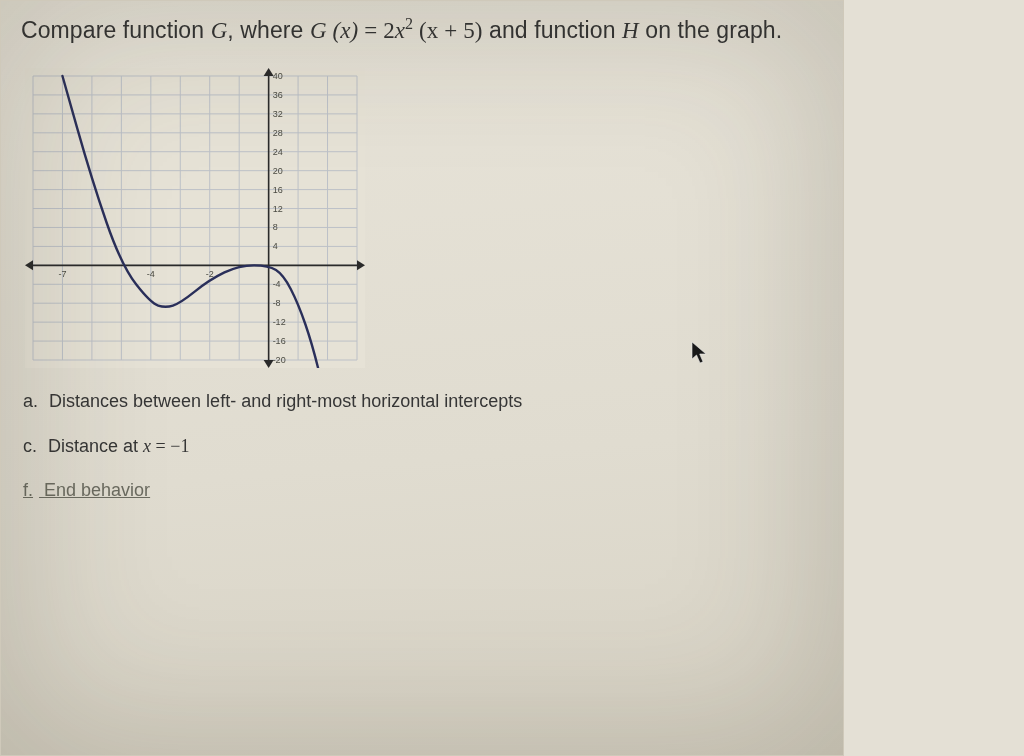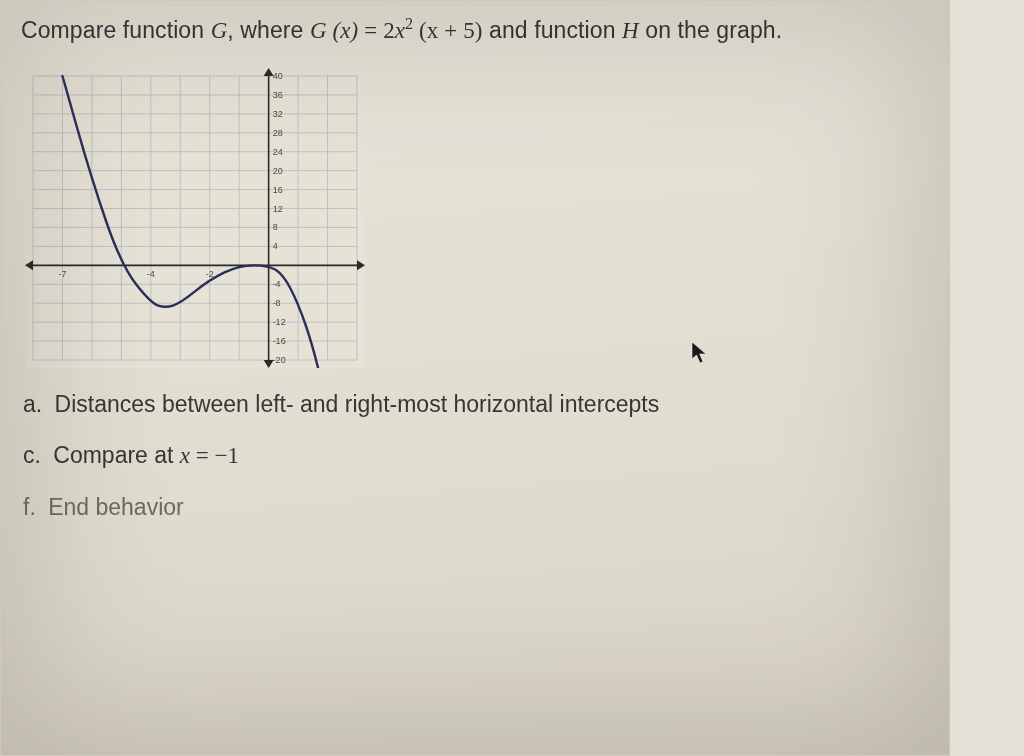--- a/index.html
+++ b/index.html
@@ -7,21 +7,21 @@
     padding: 0;
     width: 1024px;
     height: 756px;
     font-family: Arial, Helvetica, sans-serif;
     background: #e4e0d5;
     color: #333;
     overflow: hidden;
   }
   .page {
     box-sizing: border-box;
-    width: 950px;
+    width: 844px;
     height: 756px;
     padding: 14px 20px 0 20px;
     background: linear-gradient(175deg, #e8e4d9 0%, #e0dcd0 60%, #d8d3c5 100%);
     border: 1px solid #cfc9ba;
     position: relative;
   }
   .prompt {
     font-size: 23px;
     line-height: 1.35;
     color: #333;
@@ -30,32 +30,32 @@
   .prompt .line2 {
     margin-top: 2px;
   }
   .math-it { font-style: italic; font-family: "Times New Roman", Times, serif; }
   .math    { font-family: "Times New Roman", Times, serif; }
   sup { font-size: 0.7em; vertical-align: super; line-height: 0; }
   .graph-wrap {
     margin: 22px 0 18px 4px;
   }
   .options {
-    font-size: 23px;
+    font-size: 18px;
     color: #363636;
     line-height: 1.25;
   }
   .opt {
     margin: 0 0 22px 2px;
   }
   .opt-label {
     display: inline;
     margin-right: 6px;
   }
-  .opt-f { color: #6b6b60; }
+  .opt-f { color: #6b6b60; text-decoration: underline; }
   .cursor {
     position: absolute;
     left: 690px;
     top: 340px;
     width: 18px;
     height: 24px;
     pointer-events: none;
   }
   .cursor svg { display: block; }
   
@@ -144,21 +144,21 @@
     </svg>
   </div>
 
   <div class="options">
     <div class="opt">
       <span class="opt-label">a.</span>
       <span>Distances between left- and right-most horizontal intercepts</span>
     </div>
     <div class="opt">
       <span class="opt-label">c.</span>
-      <span>Compare at </span><span class="math-it">x</span><span class="math"> = −1</span>
+      <span>Distance at </span><span class="math-it">x</span><span class="math"> = −1</span>
     </div>
     <div class="opt opt-f">
       <span class="opt-label">f.</span>
       <span>End behavior</span>
     </div>
   </div>
 
   <div class="cursor">
     <svg viewBox="0 0 18 24">
       <path d="M1 1 L1 18 L5.5 14 L9 22 L12 20.8 L8.7 13 L15 13 Z" fill="#1a1a1a" stroke="#eee" stroke-width="0.6"></path>

